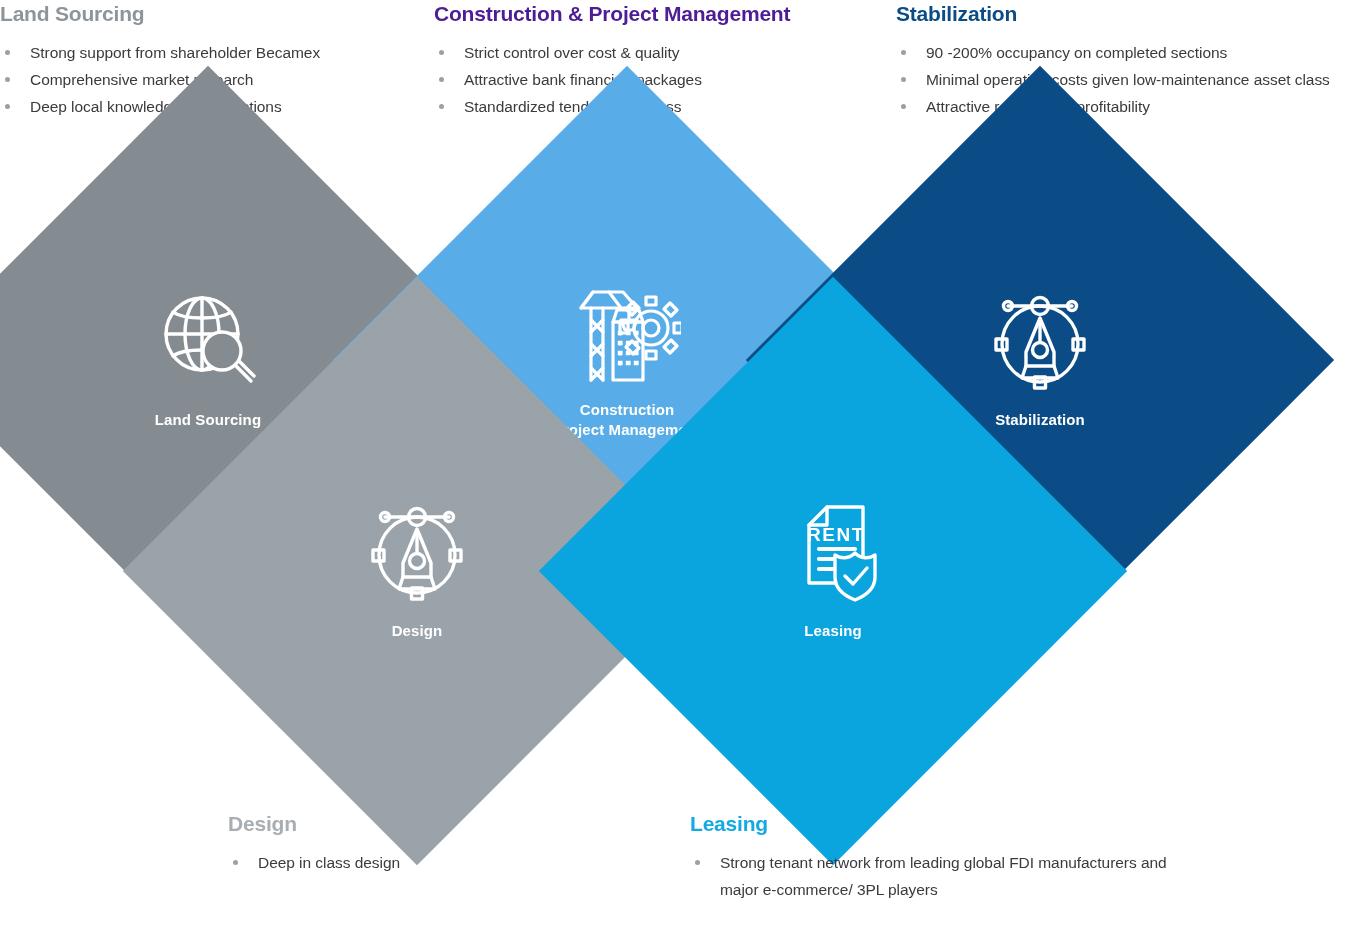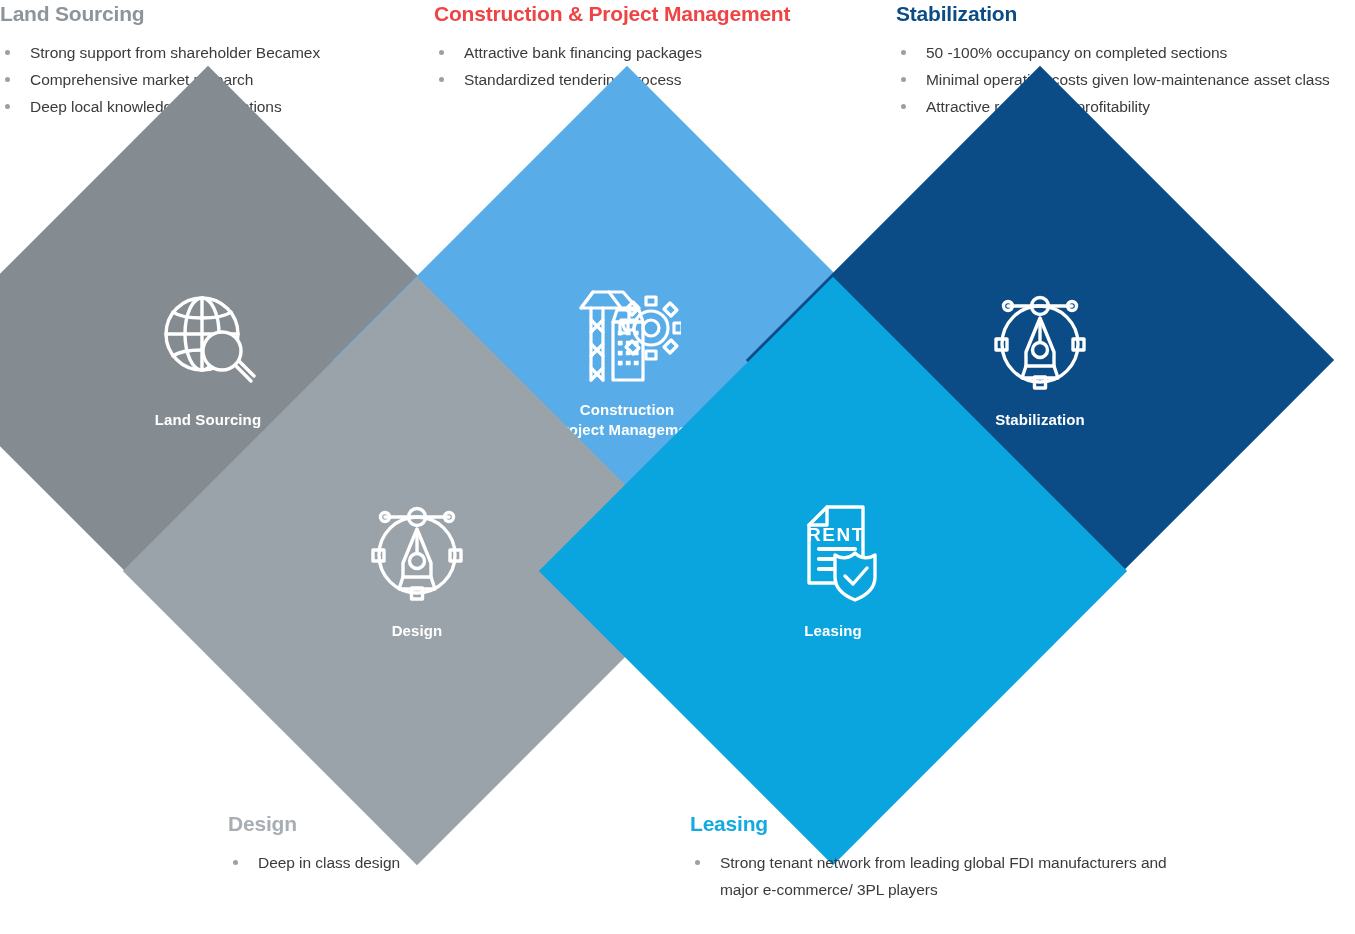--- a/index.html
+++ b/index.html
@@ -75,31 +75,32 @@
   <div class="col" style="left:0px;top:2px;width:420px;">
     <h3 style="color:#8d949a;">Land Sourcing</h3>
     <ul>
       <li>Strong support from shareholder Becamex</li>
       <li>Comprehensive market research</li>
       <li>Deep local knowledge &amp; connections</li>
     </ul>
   </div>
 
   <div class="col" style="left:434px;top:2px;width:450px;">
-    <h3 style="color:#ef4444;">Construction &amp; Project Management</h3>
-    <ul>
+    <h3 style="color:#4c1d95;">Construction &amp; Project Management</h3>
+    <ul>
+      <li>Strict control over cost &amp; quality</li>
       <li>Attractive bank financing packages</li>
       <li>Standardized tendering process</li>
     </ul>
   </div>
 
   <div class="col" style="left:896px;top:2px;width:459px;">
     <h3 style="color:#0b4c86;">Stabilization</h3>
     <ul>
-      <li>50 -100% occupancy on completed sections</li>
+      <li>90 -200% occupancy on completed sections</li>
       <li>Minimal operating costs given low-maintenance asset class</li>
       <li>Attractive returns and profitability</li>
     </ul>
   </div>
 
   <div class="clipwrap">
 
     <div class="dia" style="left:0px;top:152px;background:#858c91;">
       <div class="inner">
         <span class="icon">

